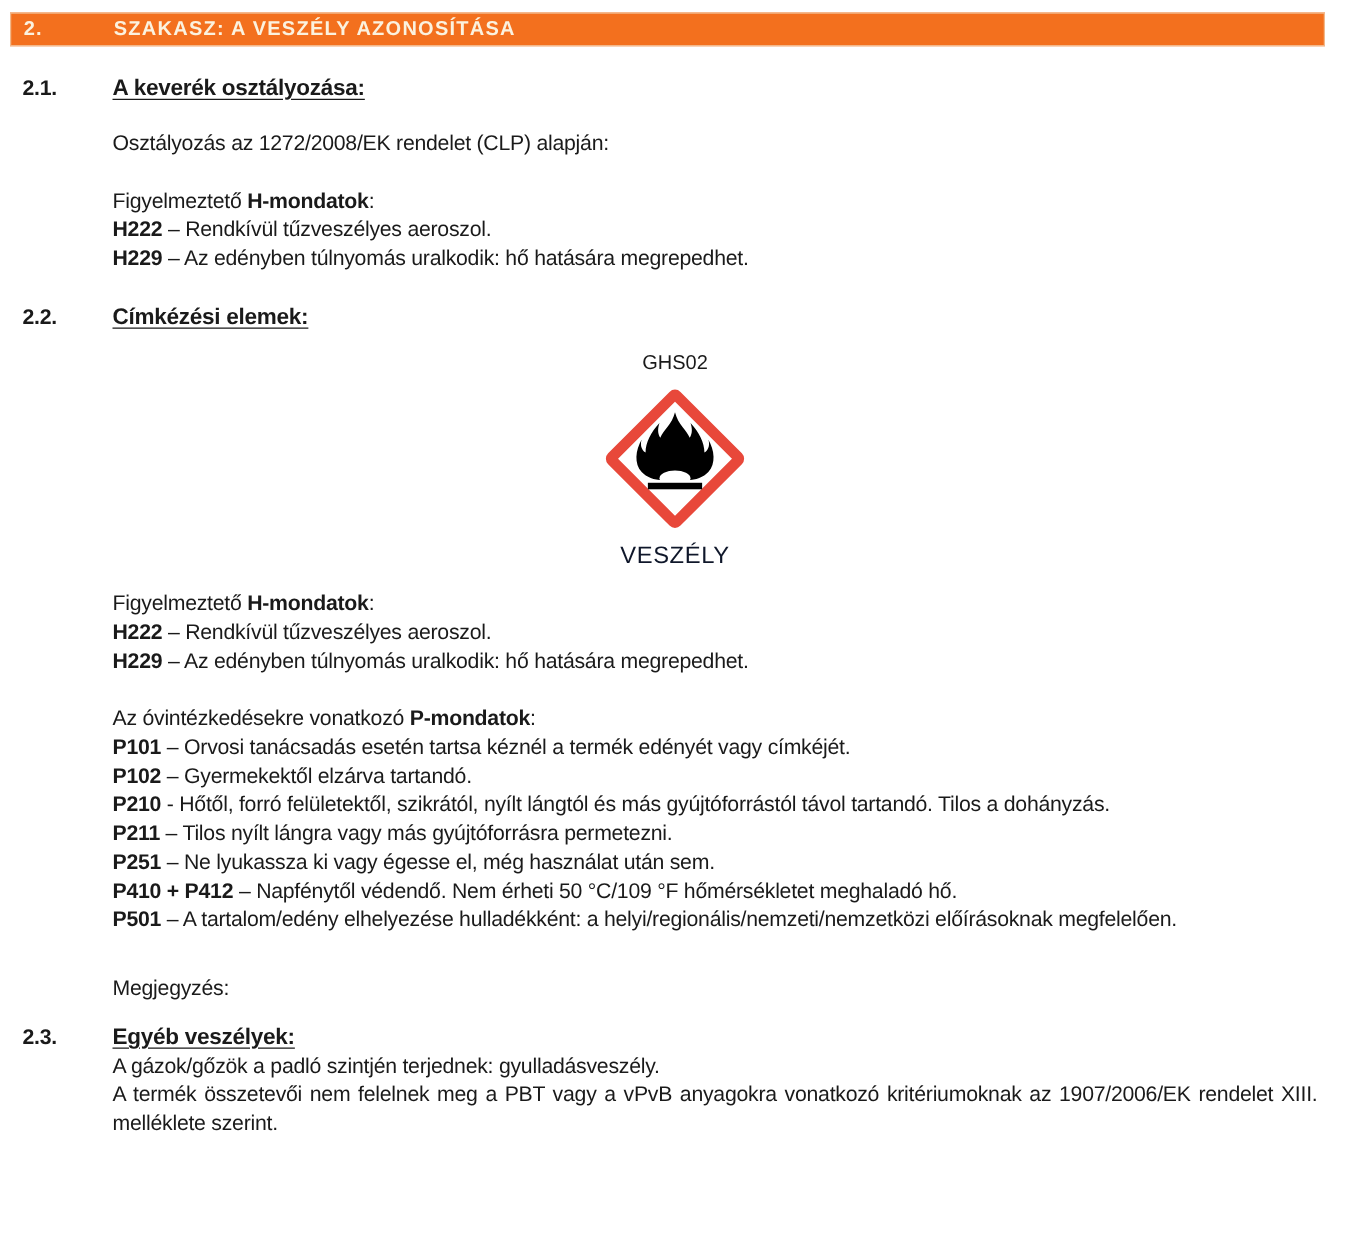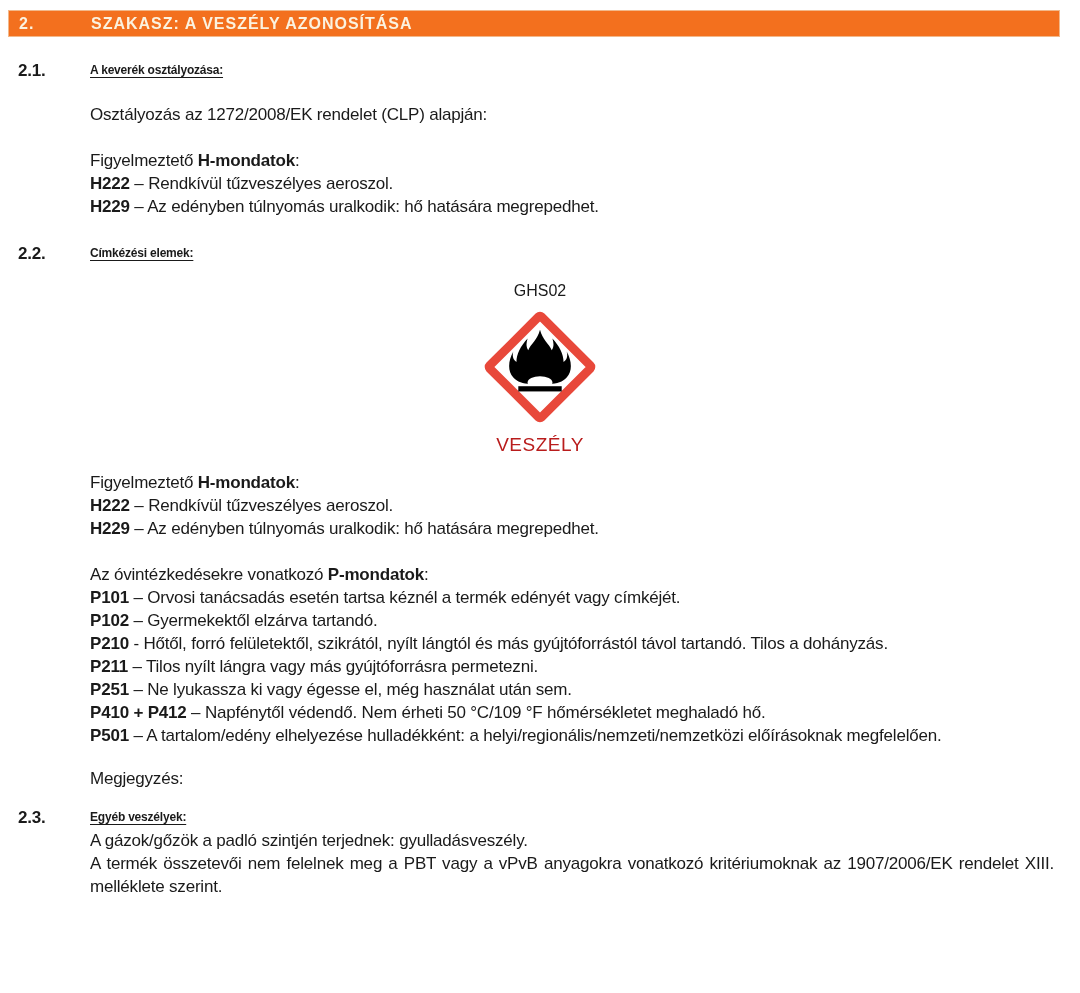--- a/index.html
+++ b/index.html
@@ -40,21 +40,21 @@
     padding-right: 26px;
   }
   .num-cell {
     position: absolute;
     left: 18px;
     top: 0;
     font-weight: bold;
   }
   h2.sec-heading {
     margin: 0;
-    font-size: 12px;
+    font-size: 18px;
     line-height: 23px;
     font-weight: bold;
     text-decoration: underline;
     text-underline-offset: 3px;
   }
   p { margin: 0; }
   b { font-weight: bold; }
 
   .s21 { margin-top: 22px; }
   .classification { margin-top: 21px; }
@@ -67,26 +67,26 @@
     line-height: 24px;
     letter-spacing: 0;
     color: #1a1a1a;
   }
   svg.ghs-diamond { width: 124px; height: 124px; display: block; margin: 2px auto 4px; }
   .diamond-shape { fill: #ffffff; stroke: var(--pictogram-red, #E8483A); stroke-width: 7; }
   .signal-word {
     font-size: 19px;
     line-height: 24px;
     letter-spacing: 0.5px;
-    color: #b91c1c;
+    color: #0f172a;
   }
 
   .s22-body { margin-top: 14px; }
   .p-block { margin-top: 23px; }
-  .note-block { margin-top: 20px; }
+  .note-block { margin-top: 32px; }
   .justify { text-align: justify; text-align-last: left; }
 
   .s23 { margin-top: 16px; }
 </style>
 </head>
 <body>
 
 <div class="page">
 
   <header class="section-bar">

